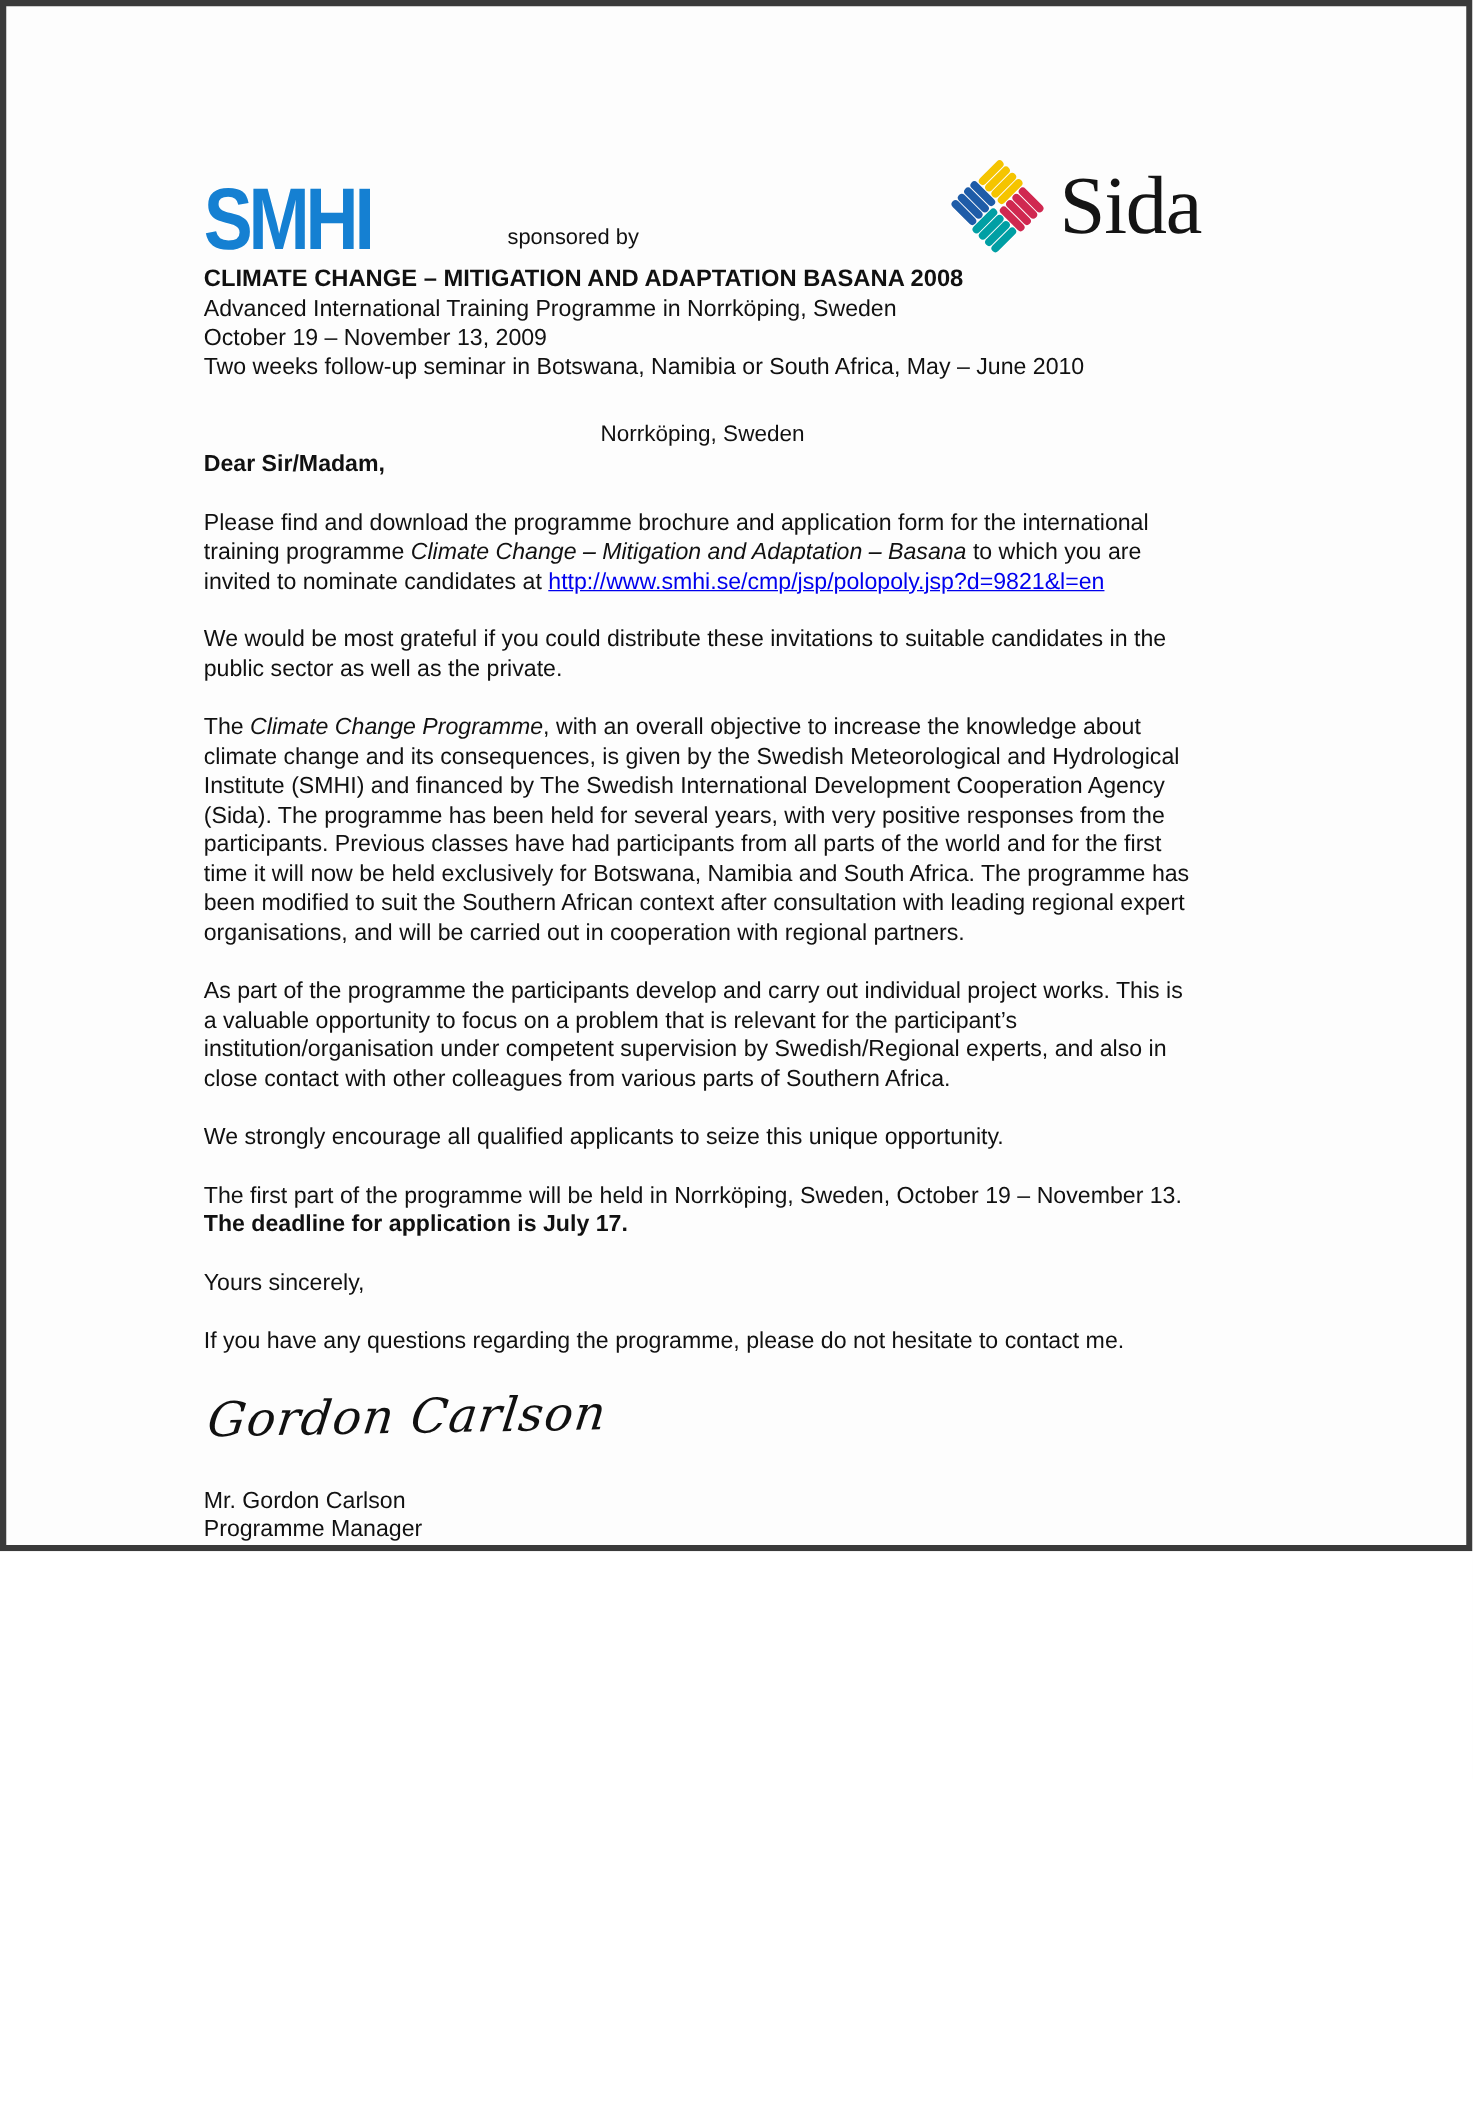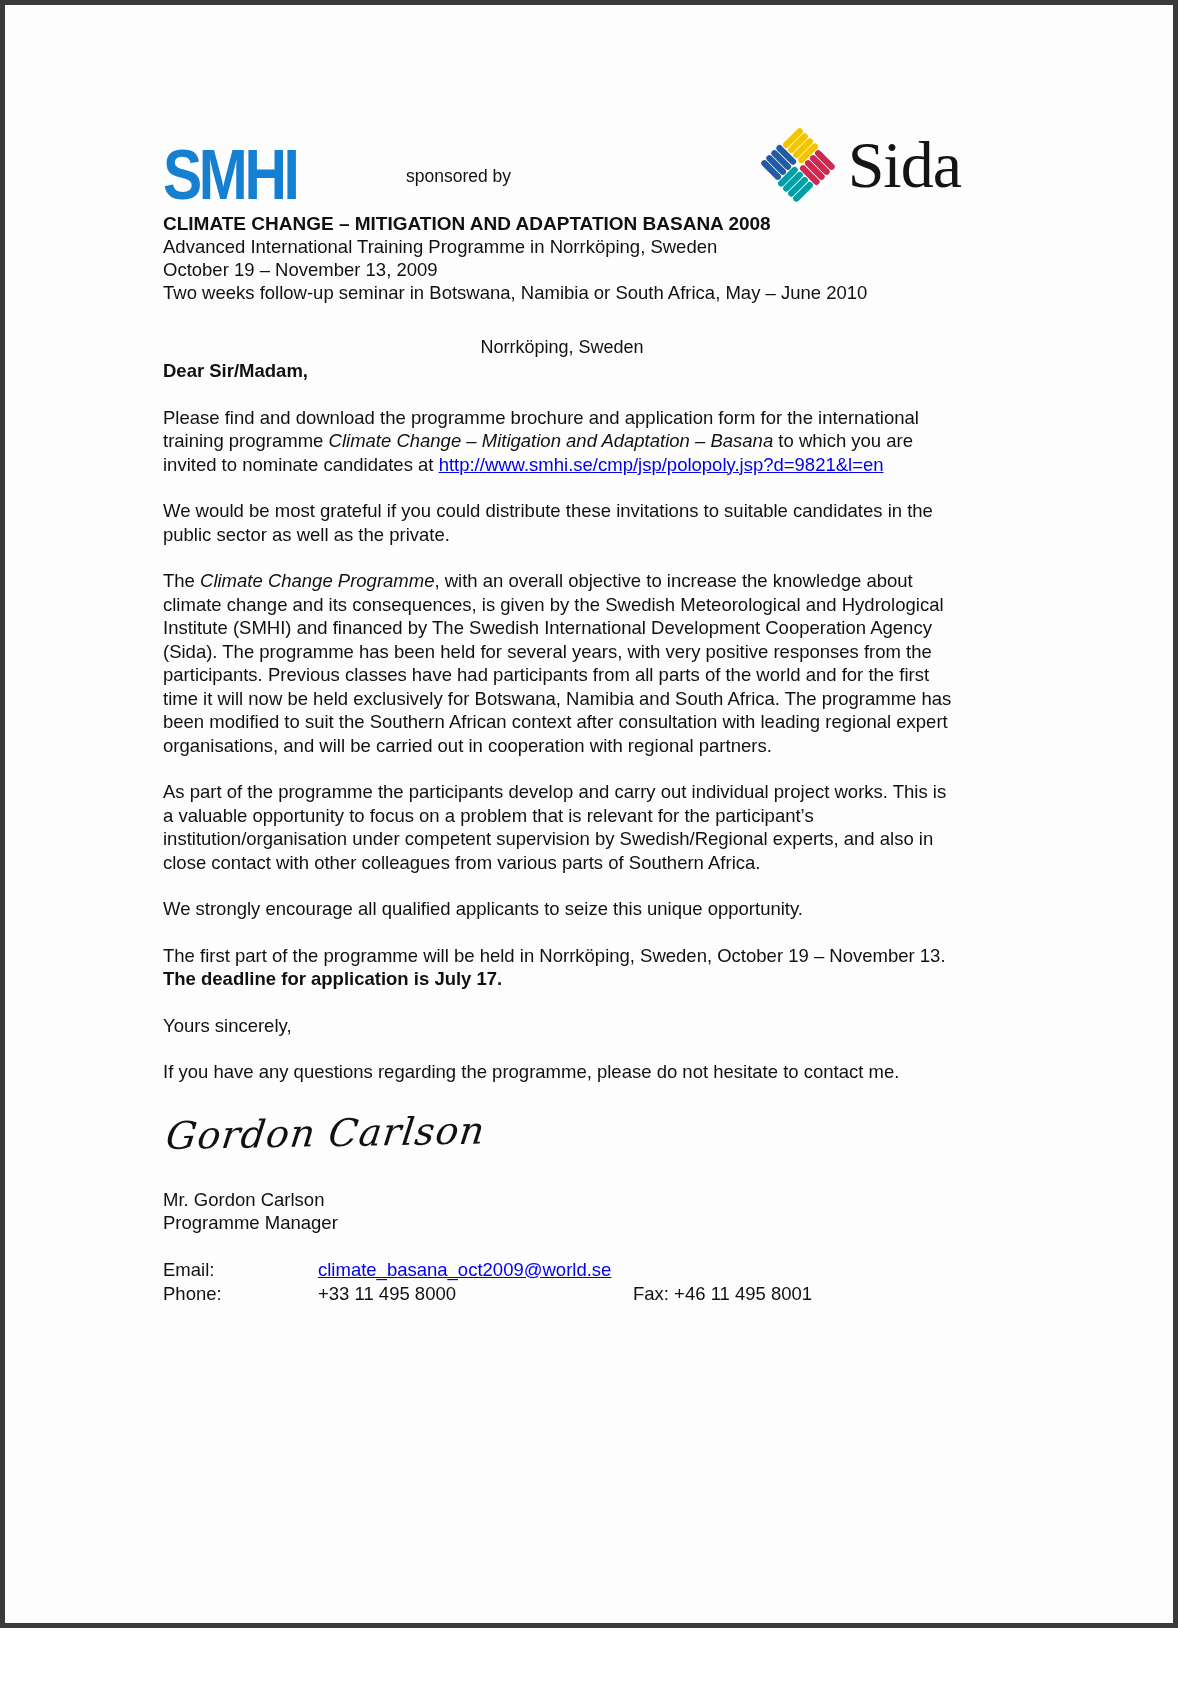--- a/index.html
+++ b/index.html
@@ -1,34 +1,34 @@
 <!DOCTYPE html>
 <html><head>
 <meta charset="utf-8">
 <style>
   html,body { margin:0; padding:0; background:#ffffff; }
   .page {
-    width:1178px; height:1628px; box-sizing:border-box;
+    width:1178px; height:1241px; box-sizing:border-box;
     border:5px solid var(--page-border, #3a3a3a);
     background:#fdfdfd; color:#111;
     font-family:"Liberation Sans", sans-serif;
     overflow:hidden; position:relative;
   }
   .content { padding:112px 212px 0 158px; }
 
   
   .header { display:flex; align-items:flex-end; height:90px; }
   .smhi-logo {
     font-size:70px; font-weight:bold; line-height:0.88;
     color:var(--smhi-blue, #1580D2);
     letter-spacing:-4px;
     transform:scaleX(0.84); transform-origin:left bottom;
     white-space:nowrap;
   }
-  .sponsored { font-size:17.5px; margin:0 0 20px 84px; color:#111; }
+  .sponsored { font-size:17.5px; margin:0 0 7px 84px; color:#111; }
   .sida-logo { margin-left:auto; display:flex; align-items:center; }
   .sida-symbol { width:84px; height:84px; display:block; }
   .sida-symbol line { stroke-width:7.5; stroke-linecap:round; }
   .sq-y line { stroke:var(--sida-yellow,#F5C400); }
   .sq-r line { stroke:var(--sida-red,#D02850); }
   .sq-t line { stroke:var(--sida-teal,#009FA4); }
   .sq-b line { stroke:var(--sida-blue,#1E5CA8); }
   .sida-text {
     font-family:"Liberation Serif", serif; font-size:66px; line-height:0.85;
     color:#141414; margin-left:8px; letter-spacing:-1px;

